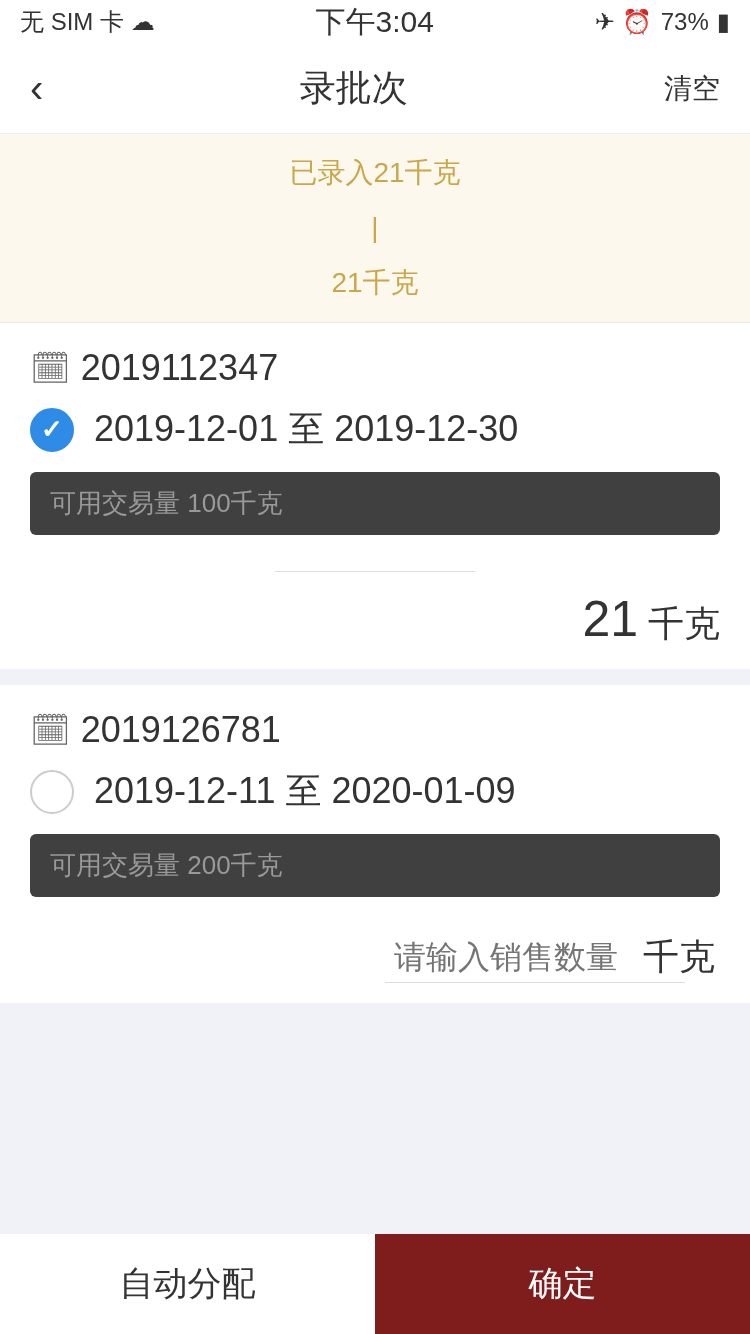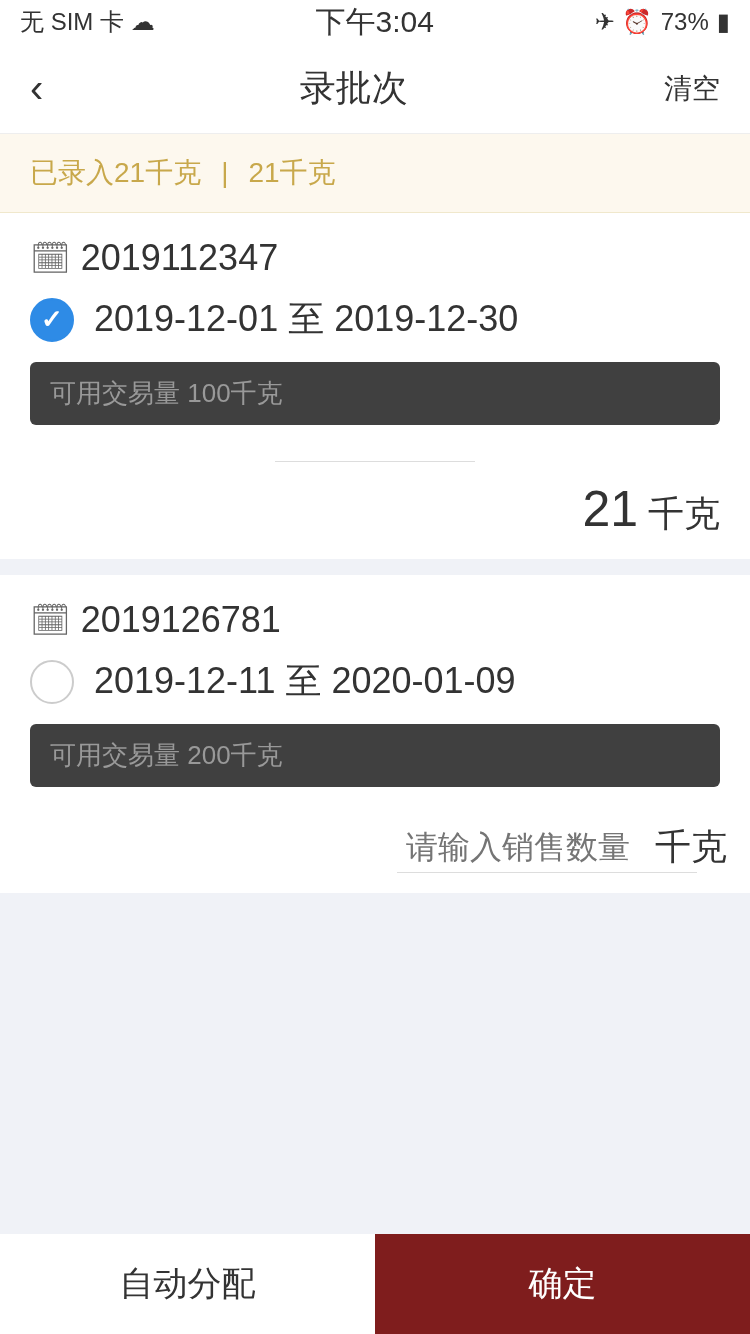--- a/index.html
+++ b/index.html
@@ -74,20 +74,21 @@
 
     
     .summary-bar {
       width: 100%;
       background: #fdf8ee;
       padding: 20px 30px;
       display: flex;
       align-items: center;
       gap: 20px;
       border-bottom: 1px solid #f0e8cc;
+      flex-direction: column;
     }
     .summary-label {
       font-size: 28px;
       color: #c8a84b;
     }
     .summary-divider {
       color: #c8a84b;
       font-size: 28px;
     }
     .summary-value {
@@ -177,21 +178,21 @@
       margin: 0 auto 10px auto;
     }
 
     .section-divider {
       height: 16px;
       background: #f0f2f7;
     }
 
     
     .input-row {
-      padding: 16px 23px 20px 30px;
+      padding: 16px 35px 20px 30px;
       display: flex;
       align-items: center;
       justify-content: flex-end;
       gap: 10px;
     }
     .input-field {
       border: none;
       outline: none;
       font-size: 32px;
       color: #999;

